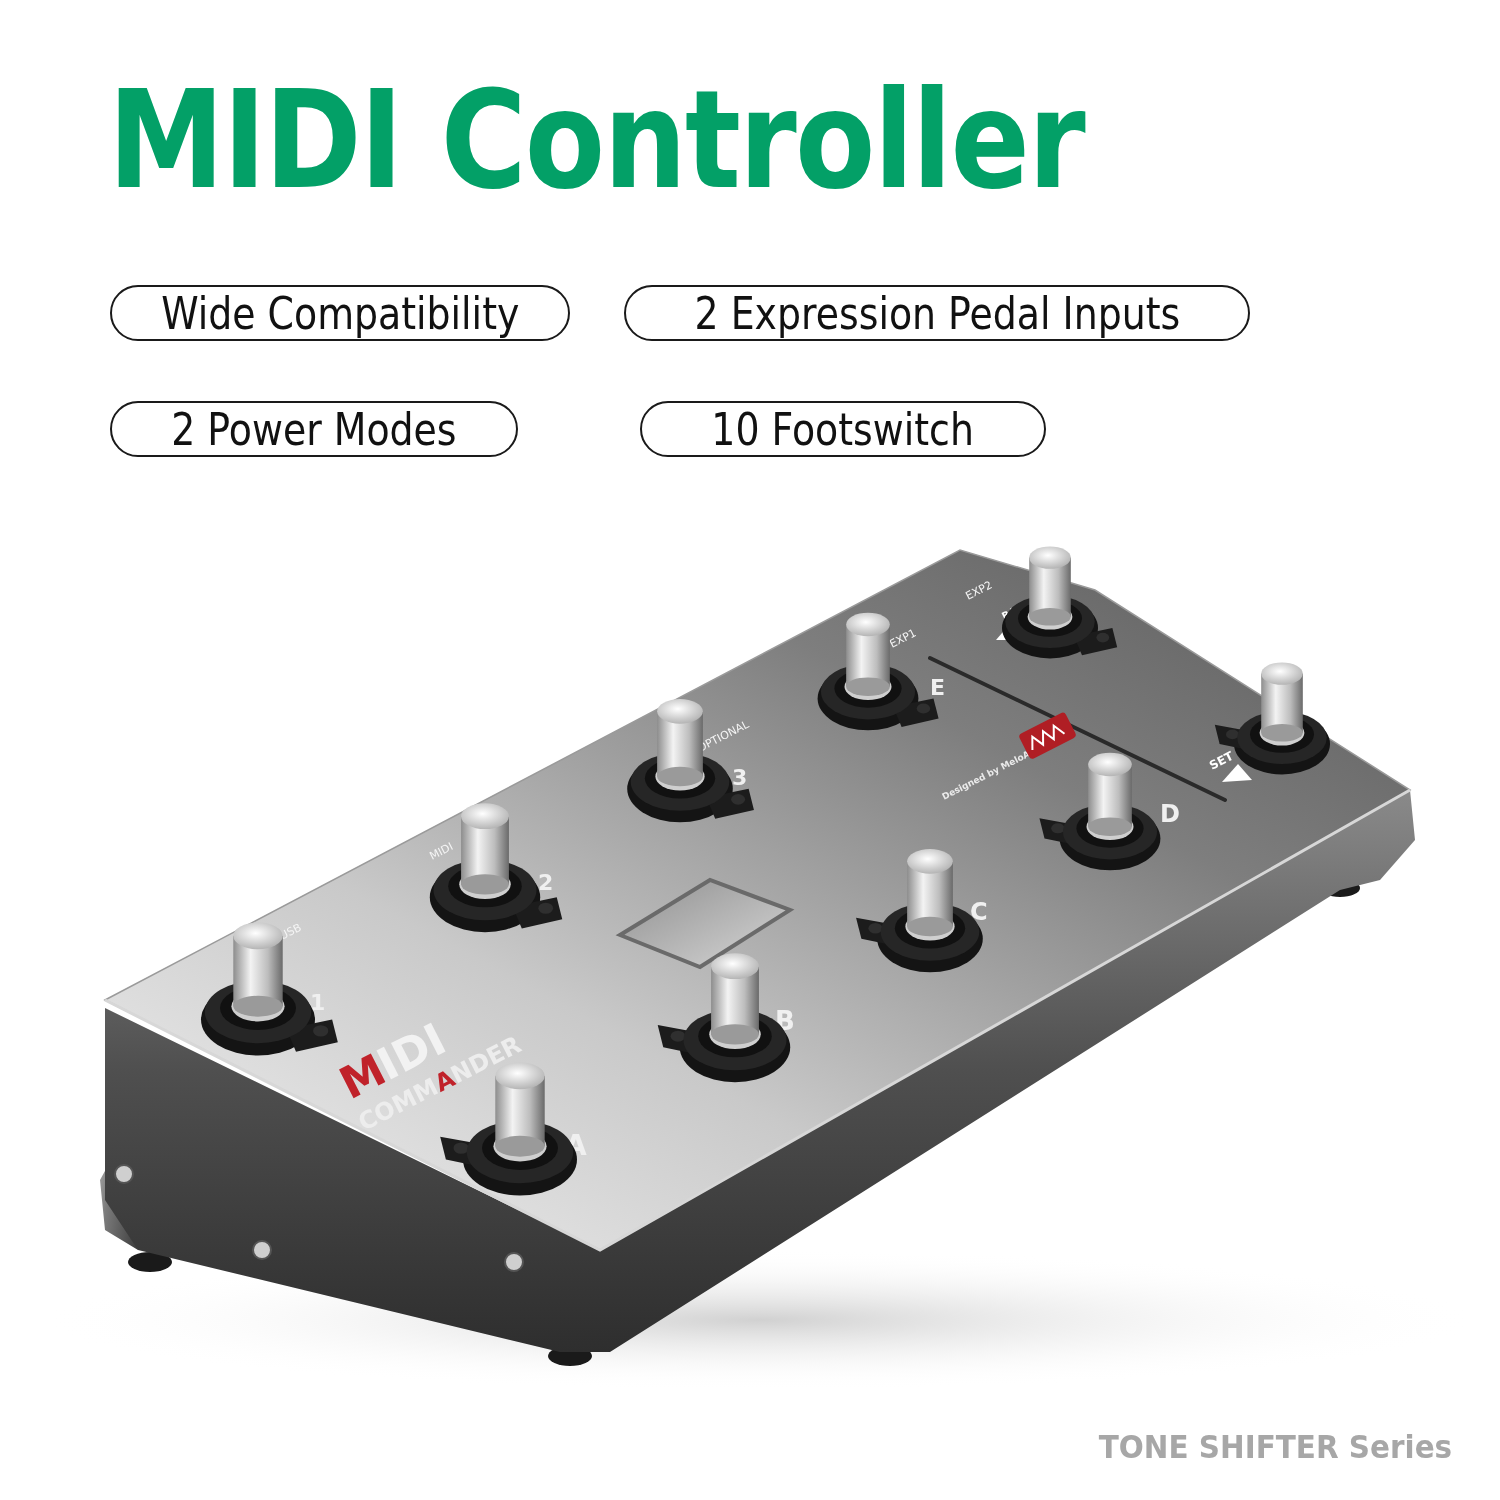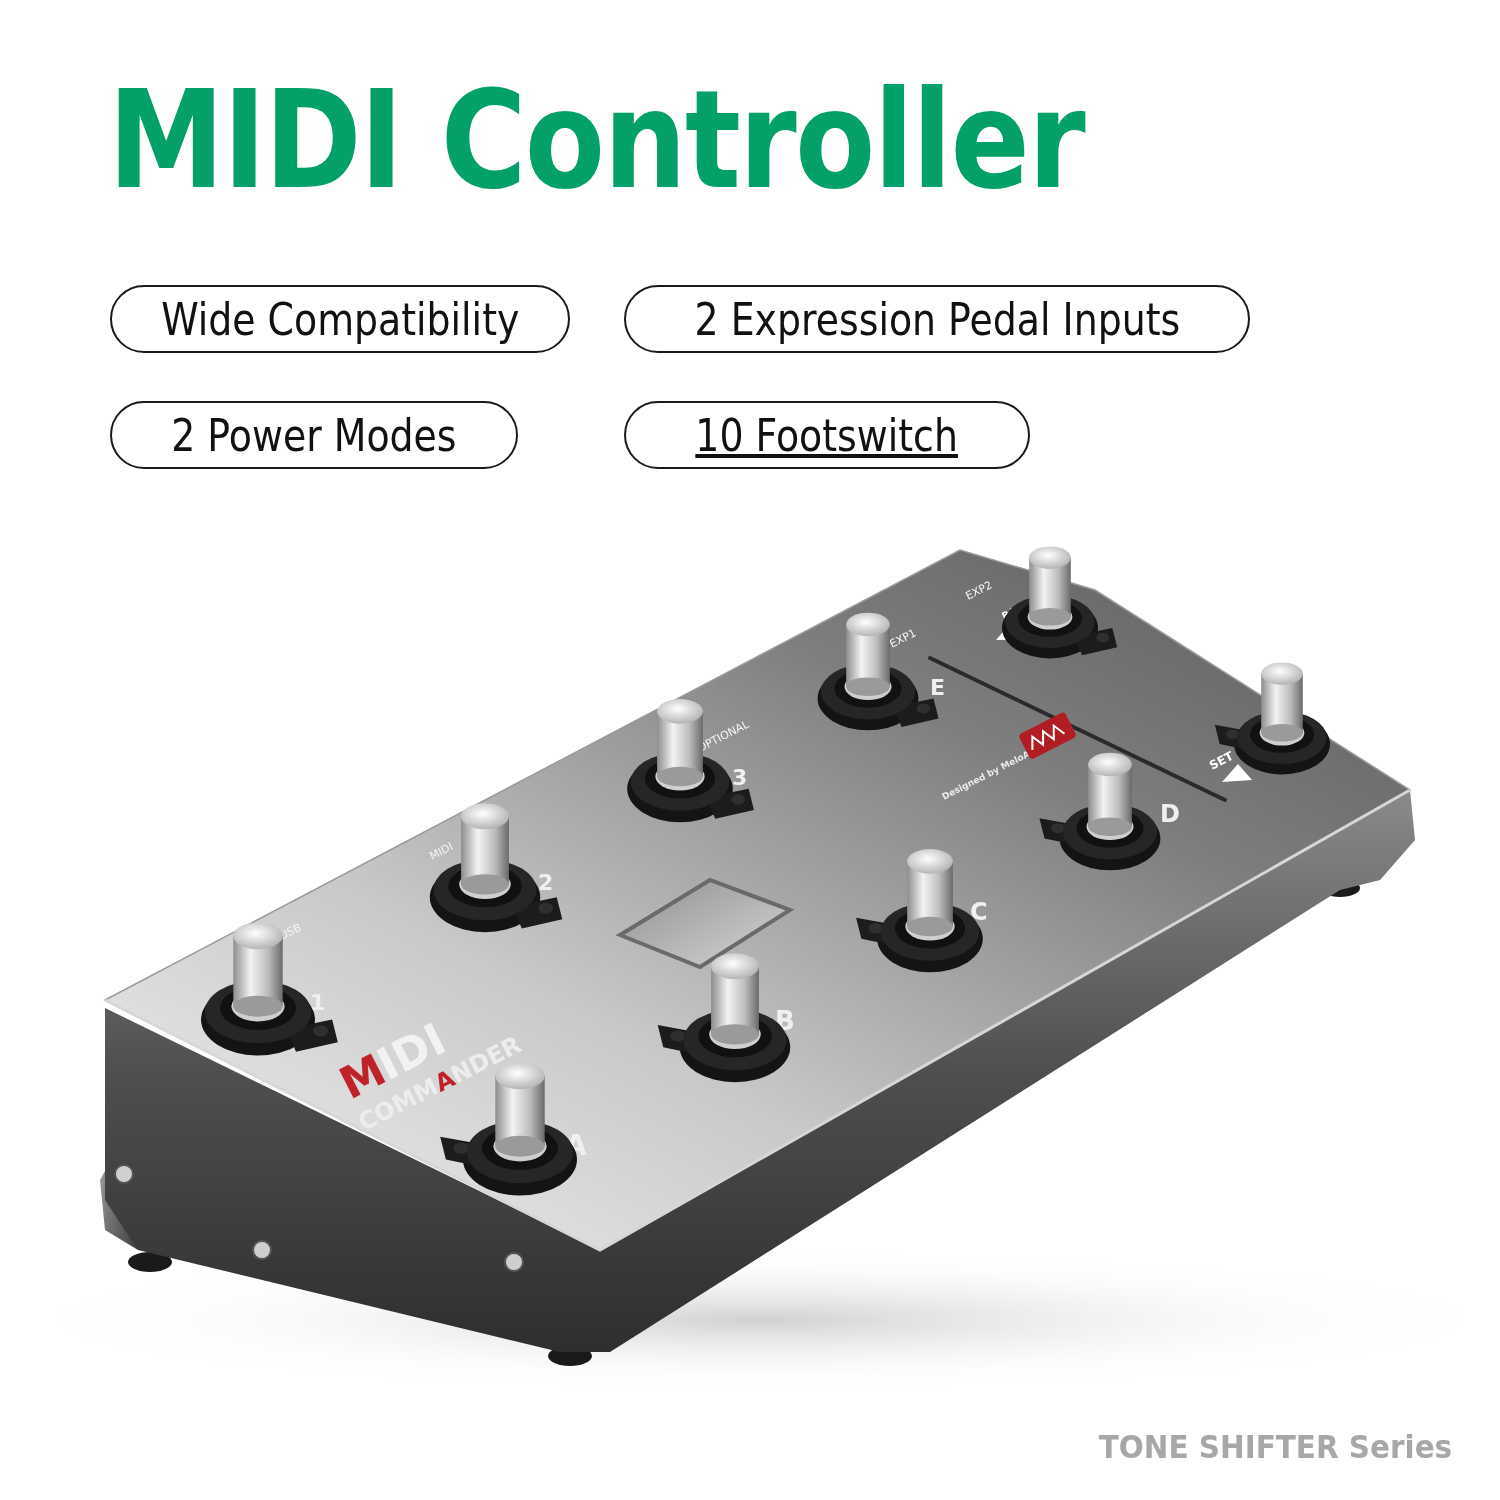--- a/index.html
+++ b/index.html
@@ -16,21 +16,21 @@
     font-size: 136px;
     line-height: 140px;
     letter-spacing: -2px;
     transform: scaleX(0.86);
     transform-origin: left top;
     white-space: nowrap;
     margin: 0;
   }
   .pill {
     position: absolute;
-    height: 68px;
+    height: 56px;
     border: 2px solid #1a1a1a;
     border-radius: 36px;
     box-sizing: border-box;
     display: flex; align-items: center; justify-content: center;
     font-family: "DejaVu Sans", sans-serif;
     font-size: 44px;
     color: #111;
     white-space: nowrap;
   }
   .pill span { display: inline-block; transform: scaleX(0.86); }
@@ -57,21 +57,21 @@
 
 <div class="pill" style="left:110px; top:285px; width:460px;">
   <span>Wide Compatibility</span>
 </div>
 <div class="pill" style="left:624px; top:285px; width:626px;align-items:center;">
   <span>2 Expression Pedal Inputs</span>
 </div>
 <div class="pill" style="left:110px; top:401px; width:408px;align-items:center;">
   <span>2 Power Modes</span>
 </div>
-<div class="pill" style="left:624px; top:401px; width:406px;text-decoration:underline;">
+<div class="pill" style="left:640px; top:401px; width:406px;">
   <span>10 Footswitch</span>
 </div>
 
 <div class="product">
   <svg width="1500" height="880" viewBox="0 520 1500 880" xmlns="http://www.w3.org/2000/svg">
     <defs>
       <linearGradient id="topGrad" x1="0" y1="1" x2="1" y2="0">
         <stop offset="0" stop-color="#f4f4f4"></stop>
         <stop offset="0.35" stop-color="#c9c9c9"></stop>
         <stop offset="0.7" stop-color="#7e7e7e"></stop>

